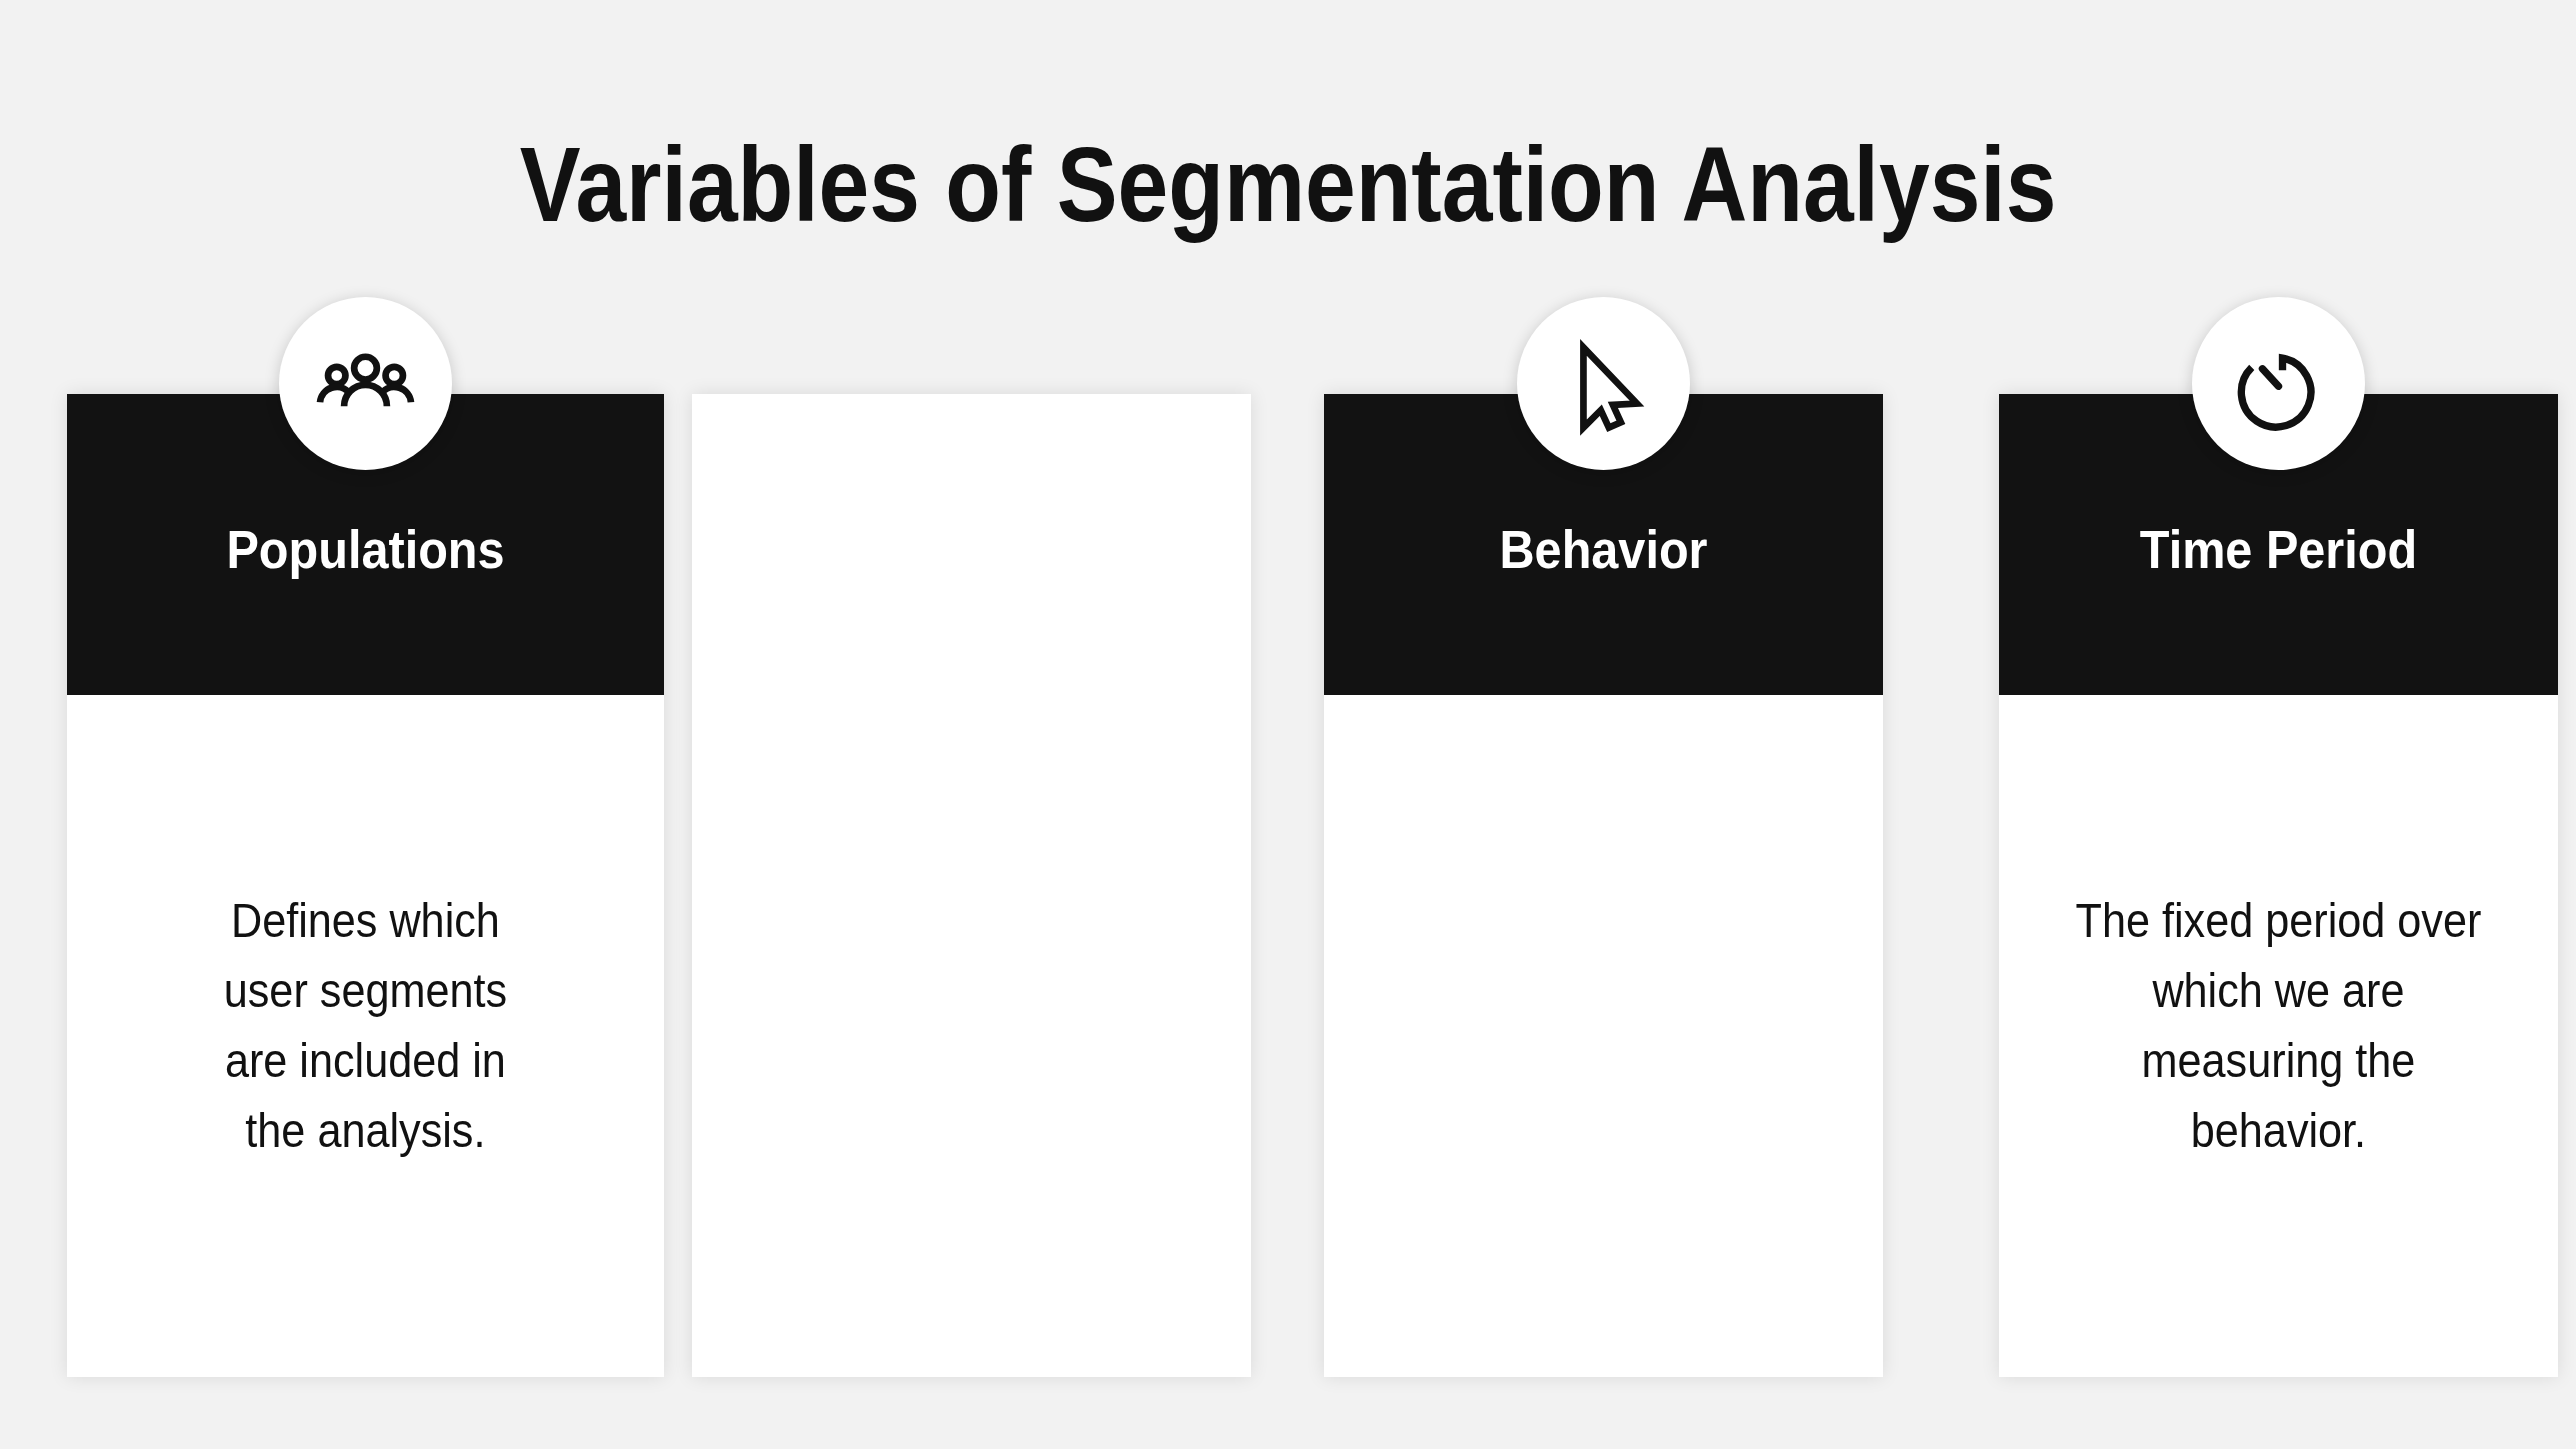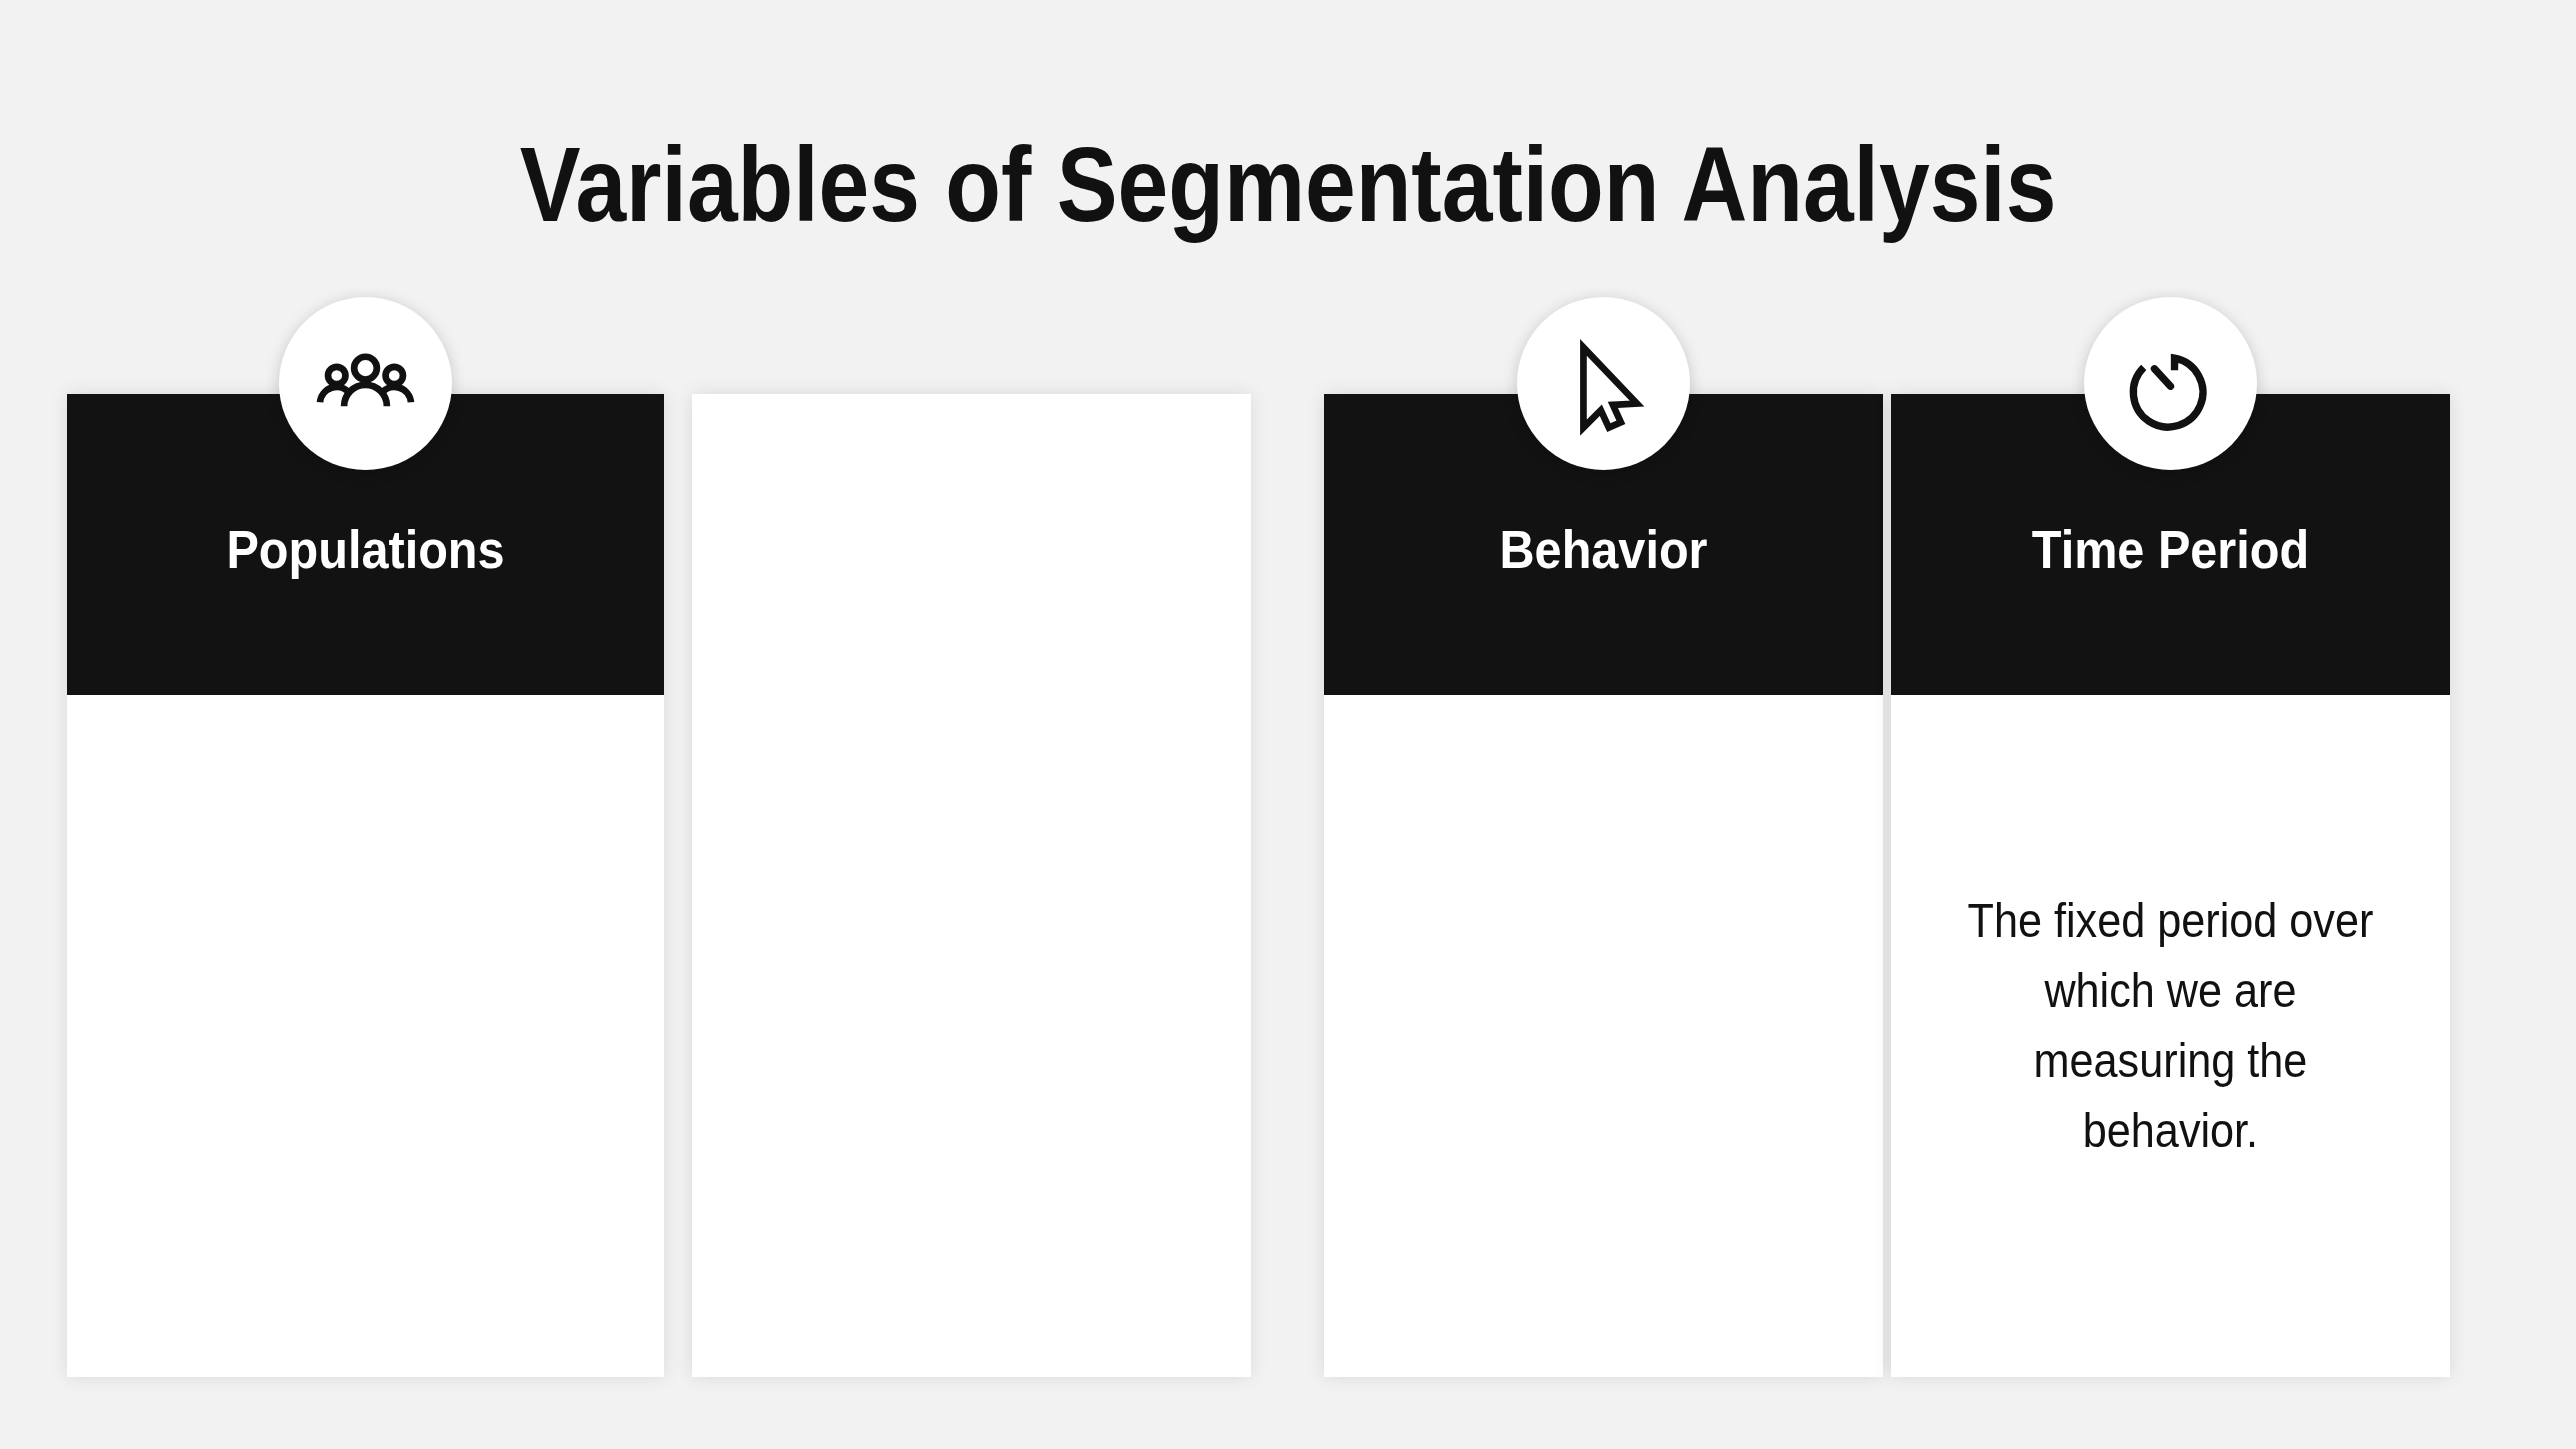--- a/index.html
+++ b/index.html
@@ -118,37 +118,43 @@
           <circle cx="37" cy="68" r="13"></circle>
           <circle cx="123" cy="68" r="13"></circle>
           <path d="M48 114 A32 32 0 0 1 112 114"></path>
           <path d="M12 108 A25 25 0 0 1 56 94"></path>
           <path d="M148 108 A25 25 0 0 0 104 94"></path>
         </g>
       </svg>
     </div>
     <div class="card-title">Populations</div>
   </div>
+  <div class="card-body">
+    <div class="card-text">Defines which
+user segments
+are included in
+the analysis.</div>
+  </div>
 </div>
 
 <div class="card" style="left:692px;">
 </div>
 
 <div class="card" style="left:1324px;">
   <div class="card-header">
     <div class="icon-badge">
       <svg viewBox="0 0 160 160">
         <path d="M50 26 L50 146 L76 120 L88 146 L106 138 L94 112 L130 110 Z" fill="none" stroke="#111111" stroke-width="10" stroke-linejoin="miter"></path>
       </svg>
     </div>
     <div class="card-title">Behavior</div>
   </div>
 </div>
 
-<div class="card" style="left:1891px;">
+<div class="card" style="left:1999px;">
   <div class="card-header">
     <div class="icon-badge">
       <svg viewBox="0 0 160 160">
         <g fill="none" stroke="#111111" stroke-width="11">
           <path d="M86 60 L86 42 A52 52 0 1 1 40 56"></path>
           <path d="M56 58 L80 84" stroke-linecap="round"></path>
         </g>
       </svg>
     </div>
     <div class="card-title">Time Period</div>

